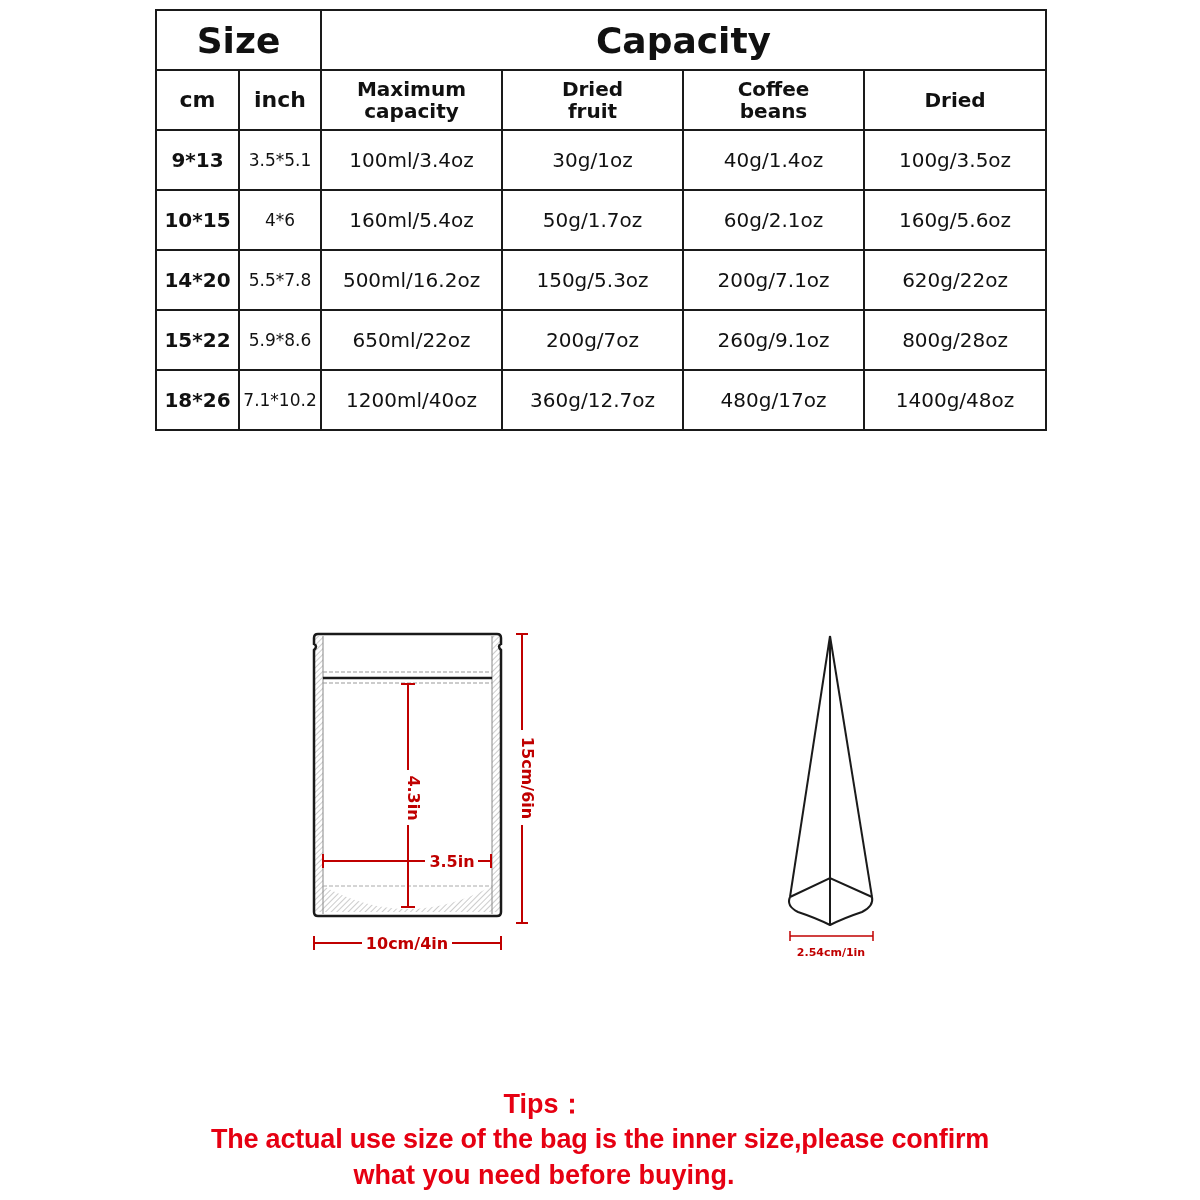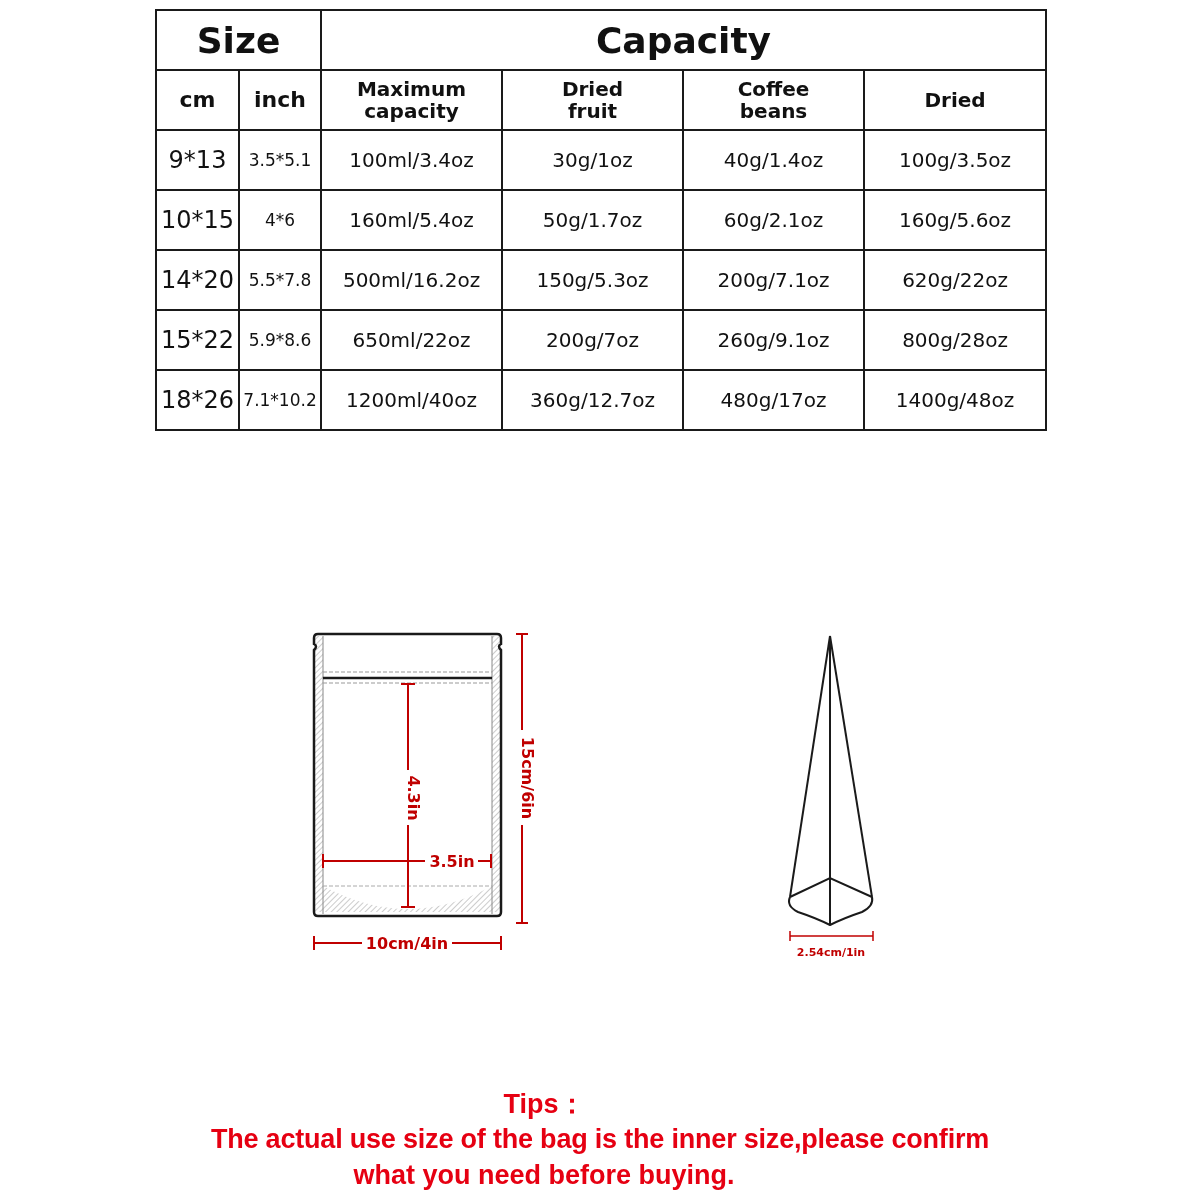--- a/index.html
+++ b/index.html
@@ -4,21 +4,21 @@
 <style>
   html,body{margin:0;padding:0;background:#fff;}
   body{width:1200px;height:1200px;position:relative;overflow:hidden;font-family:"DejaVu Sans","Liberation Sans",sans-serif;color:#111;}
   .tbl{position:absolute;left:155px;top:9px;width:890px;border-collapse:collapse;table-layout:fixed;}
   .tbl td,.tbl th{border:2px solid #1a1a1a;text-align:center;padding:0;}
   .tbl .r-top th{height:58px;font-size:36px;font-weight:bold;}
   .tbl .r-head th{height:58px;font-size:20px;font-weight:bold;line-height:22px;}
   .tbl .r-head th.big{font-size:22px;}
   .tbl tbody td{height:58px;font-size:20px;}
   .tbl tbody td.inch{font-size:17px;}
-  .tbl tbody td.cm{font-size:24px;}
+  .tbl tbody td.cm{font-size:20px;font-weight:bold;}
   .diag{position:absolute;}
   .tips{position:absolute;left:0;width:1200px;text-align:center;color:#e60012;font-weight:bold;font-family:"Liberation Sans","DejaVu Sans",sans-serif;}
   .tips .t1{position:absolute;top:1086px;left:0;width:1089px;font-size:27px;}
   .tips .t2{position:absolute;top:1124px;left:0;width:1200px;font-size:27px;letter-spacing:-0.2px;text-align:center;}
   .tips .t3{position:absolute;top:1160px;left:0;width:1088px;font-size:27px;}
   .lbl{font-family:"DejaVu Sans",sans-serif;font-weight:bold;fill:#c00000;}
 </style>
 </head>
 <body>
 

